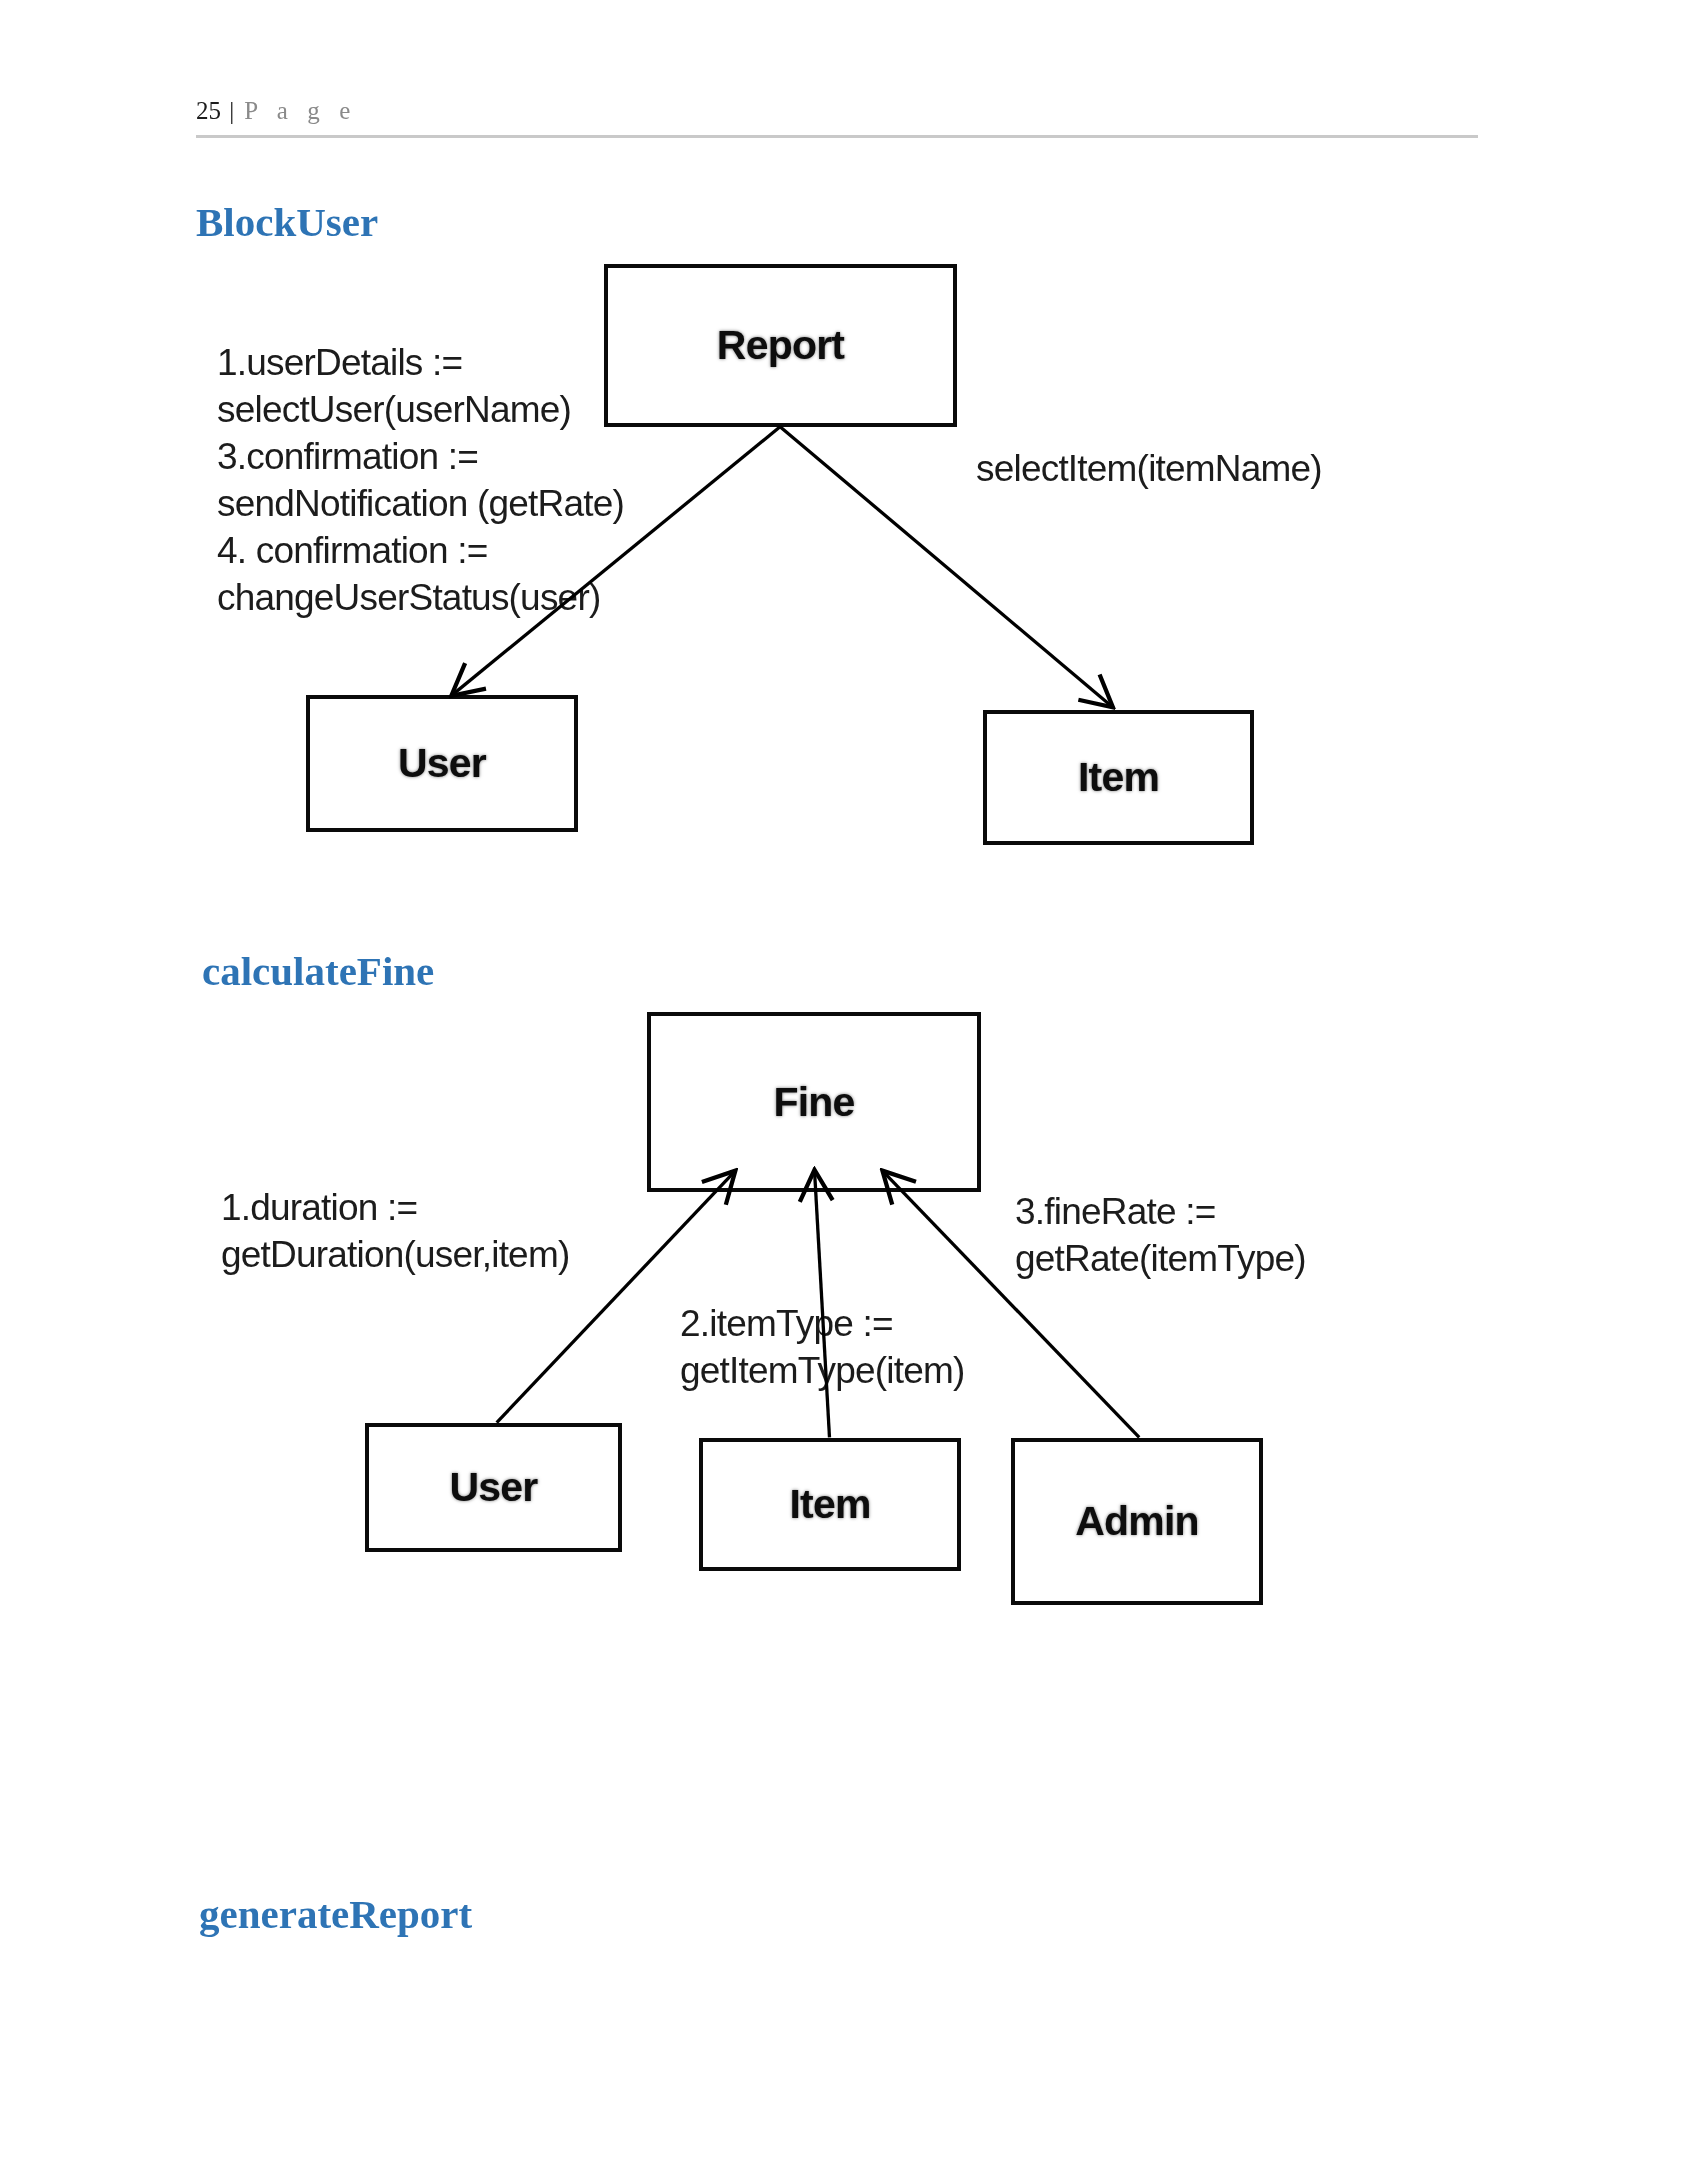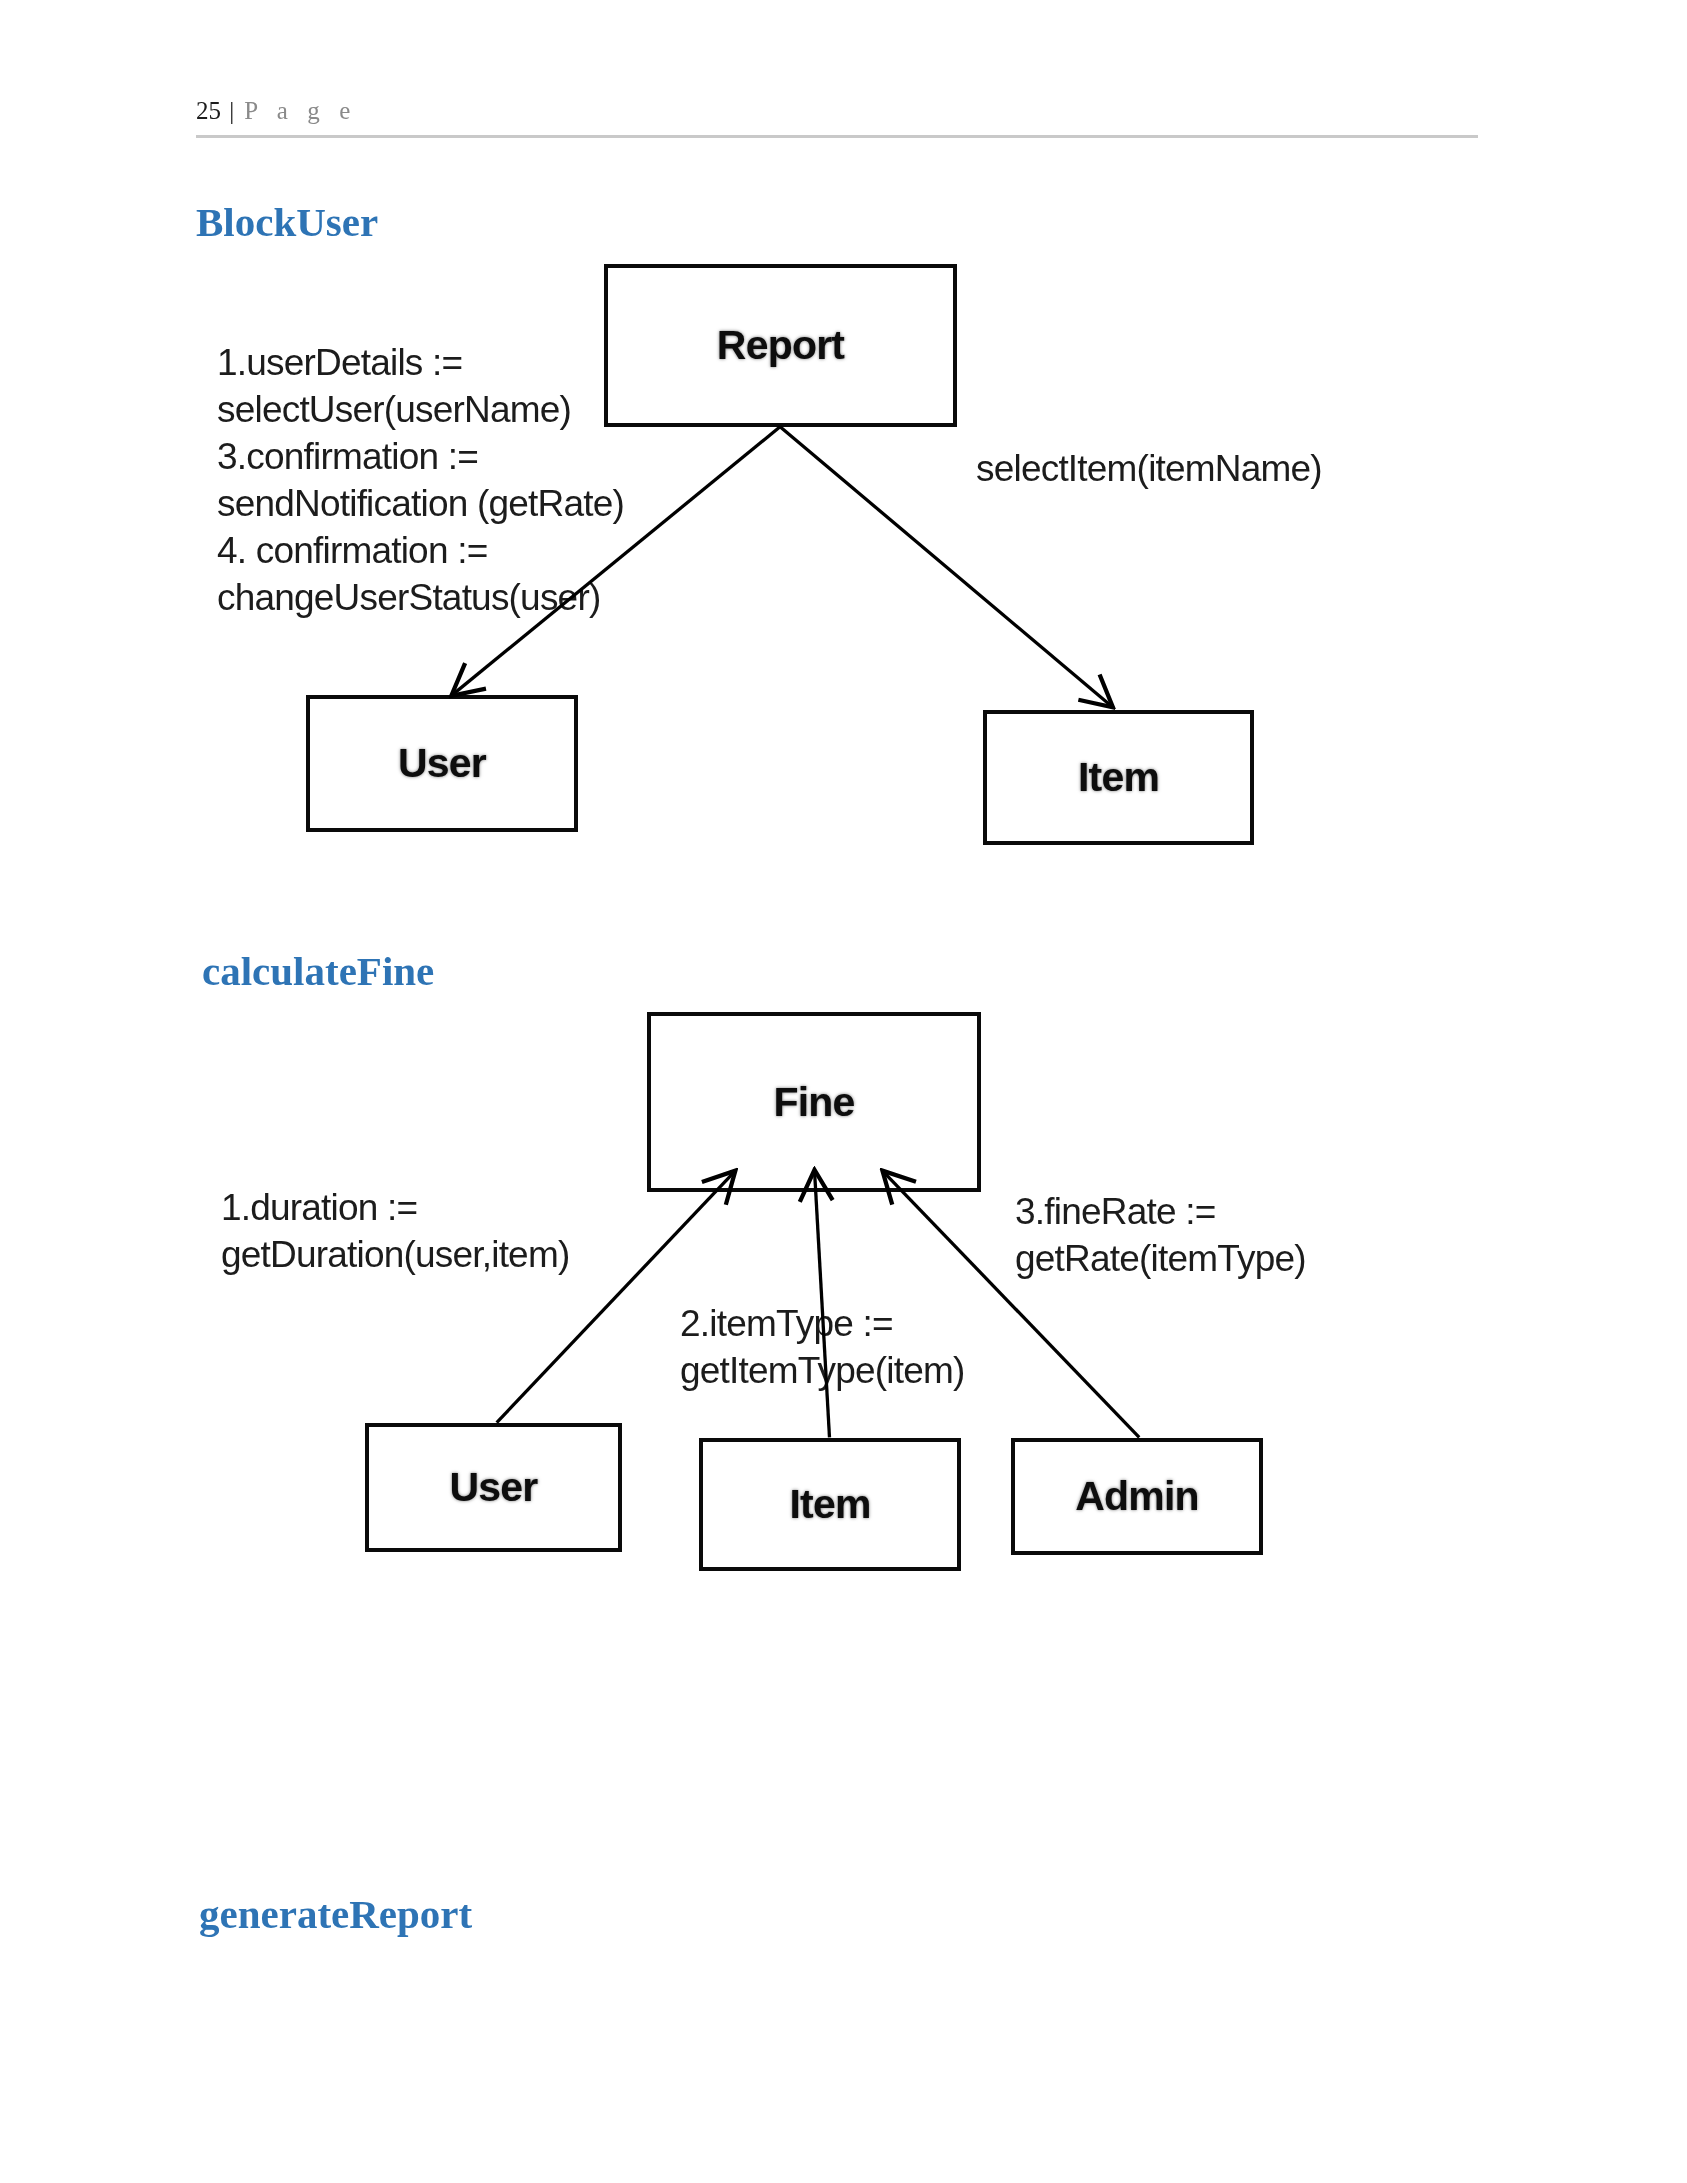--- a/index.html
+++ b/index.html
@@ -62,21 +62,21 @@
     color: #0d0d0d;
     text-shadow: 0 0 3.3px rgba(0,0,0,0.55);
     letter-spacing: -0.8px;
   }
   #d1-report { left: 604px;  top: 264px;  width: 353px; height: 163px; }
   #d1-user   { left: 306px;  top: 695px;  width: 272px; height: 137px; }
   #d1-item   { left: 983px; top: 710px;  width: 271px; height: 135px; }
   #d2-fine   { left: 647px;  top: 1012px; width: 334px; height: 180px; }
   #d2-user   { left: 365px;  top: 1423px; width: 257px; height: 129px; }
   #d2-item   { left: 699px;  top: 1438px; width: 262px; height: 133px; }
-  #d2-admin  { left: 1011px; top: 1438px; width: 252px; height: 117px; }
+  #d2-admin  { left: 1011px; top: 1438px; width: 252px; height: 167px; }
 
   
   .note {
     position: absolute;
     font-size: 37px;
     line-height: 47px;
     letter-spacing: -0.8px;
     color: #1c1c1c;
     z-index: 3;
     white-space: nowrap;

